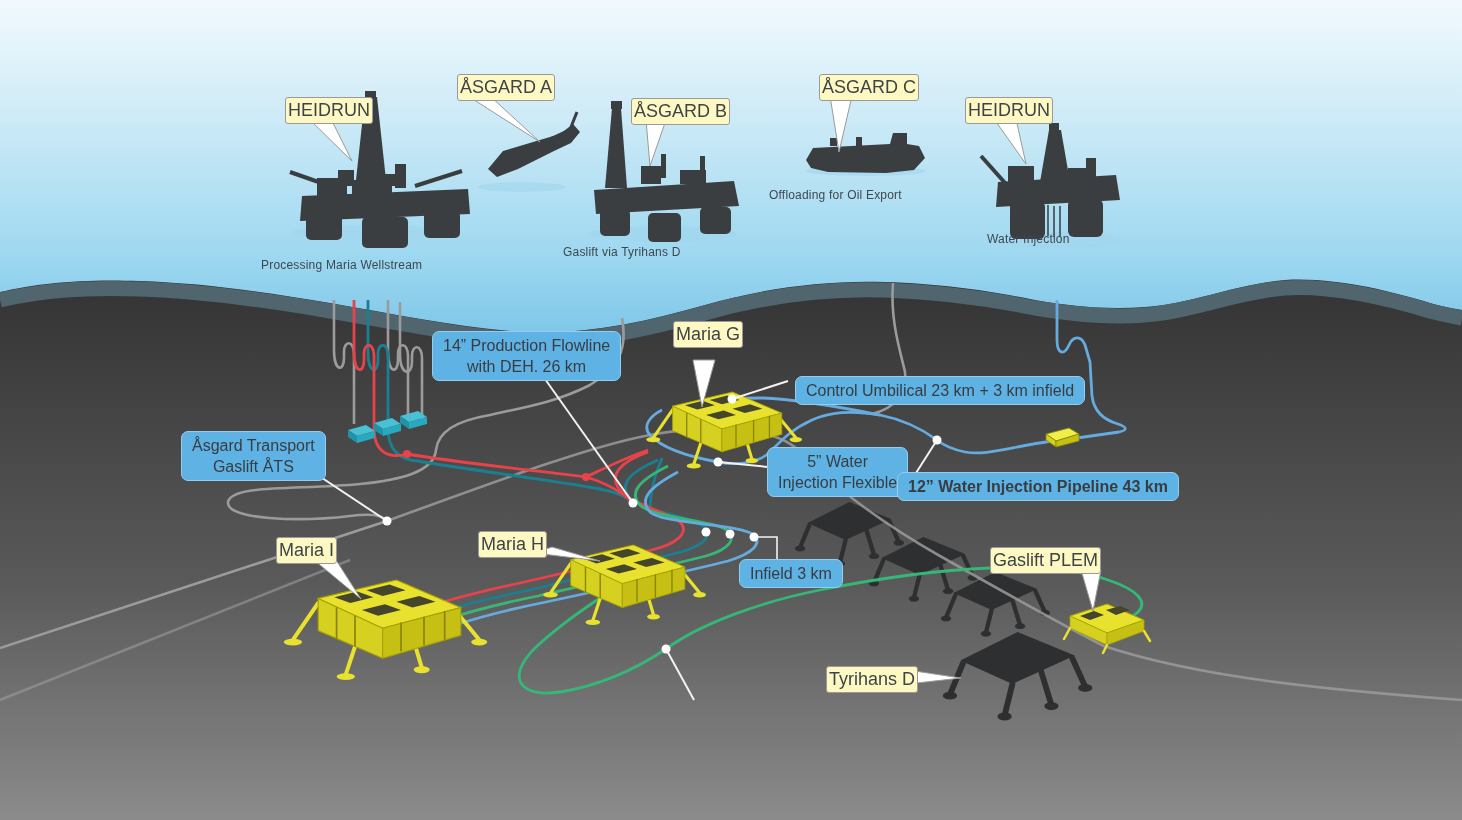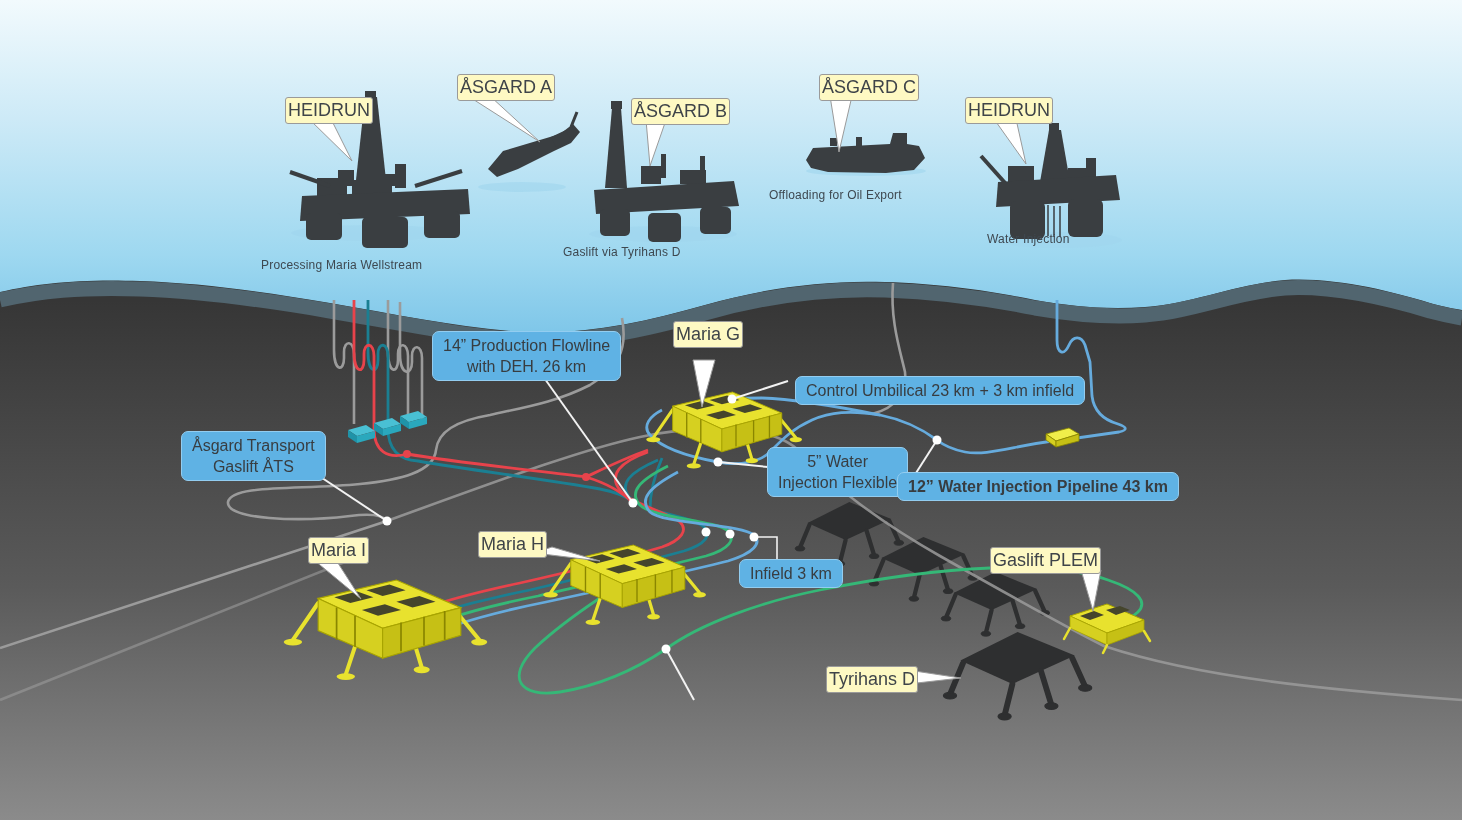--- a/index.html
+++ b/index.html
@@ -278,21 +278,21 @@
 <div class="lbl lbl-white" style="left:631px;top:98px;">ÅSGARD B</div>
 <div class="lbl lbl-white" style="left:819px;top:74px;">ÅSGARD C</div>
 <div class="lbl lbl-white" style="left:965px;top:97px;">HEIDRUN</div>
 
 <div class="caption" style="left:261px;top:258px;width:220px;">Processing Maria Wellstream</div>
 <div class="caption" style="left:563px;top:245px;width:200px;">Gaslift via Tyrihans D</div>
 <div class="caption" style="left:769px;top:188px;width:200px;">Offloading for Oil Export</div>
 <div class="caption" style="left:987px;top:232px;width:150px;">Water Injection</div>
 
 <div class="lbl lbl-white" style="left:673px;top:321px;">Maria G</div>
-<div class="lbl lbl-white" style="left:276px;top:537px;margin-left:32px;">Maria I</div>
+<div class="lbl lbl-white" style="left:276px;top:537px;">Maria I</div>
 <div class="lbl lbl-white" style="left:478px;top:531px;">Maria H</div>
 <div class="lbl lbl-white" style="left:990px;top:547px;">Gaslift PLEM</div>
 <div class="lbl lbl-white" style="left:826px;top:666px;">Tyrihans D</div>
 
 <div class="lbl lbl-blue" style="left:432px;top:331px;">
   <span class="ln">14” Production Flowline</span>
   <span class="ln">with DEH. 26 km</span>
 </div>
 <div class="lbl lbl-blue" style="left:779px;top:376px;margin-left:16px;">Control Umbilical 23 km + 3 km infield</div>
 <div class="lbl lbl-blue" style="left:181px;top:431px;">

